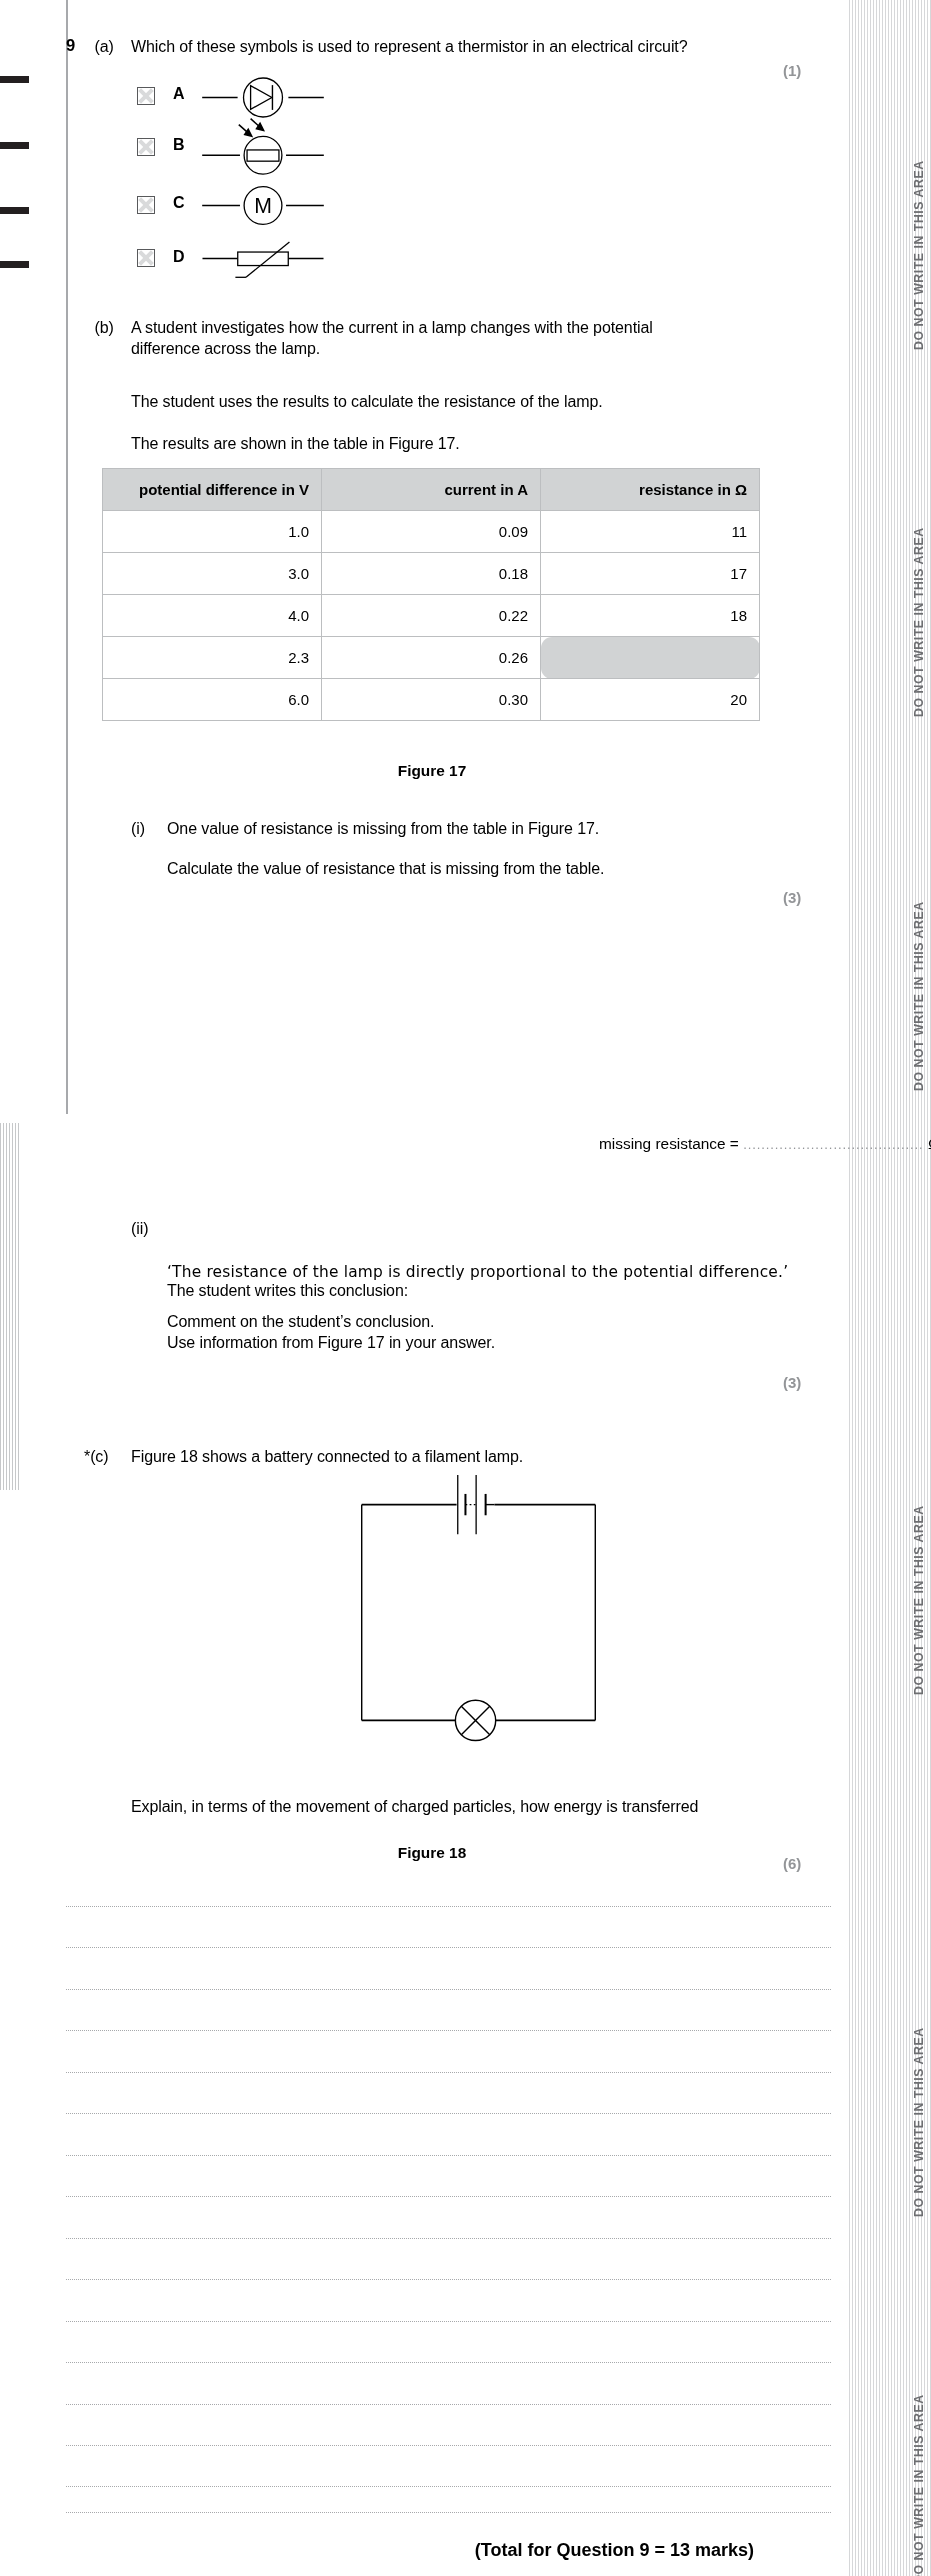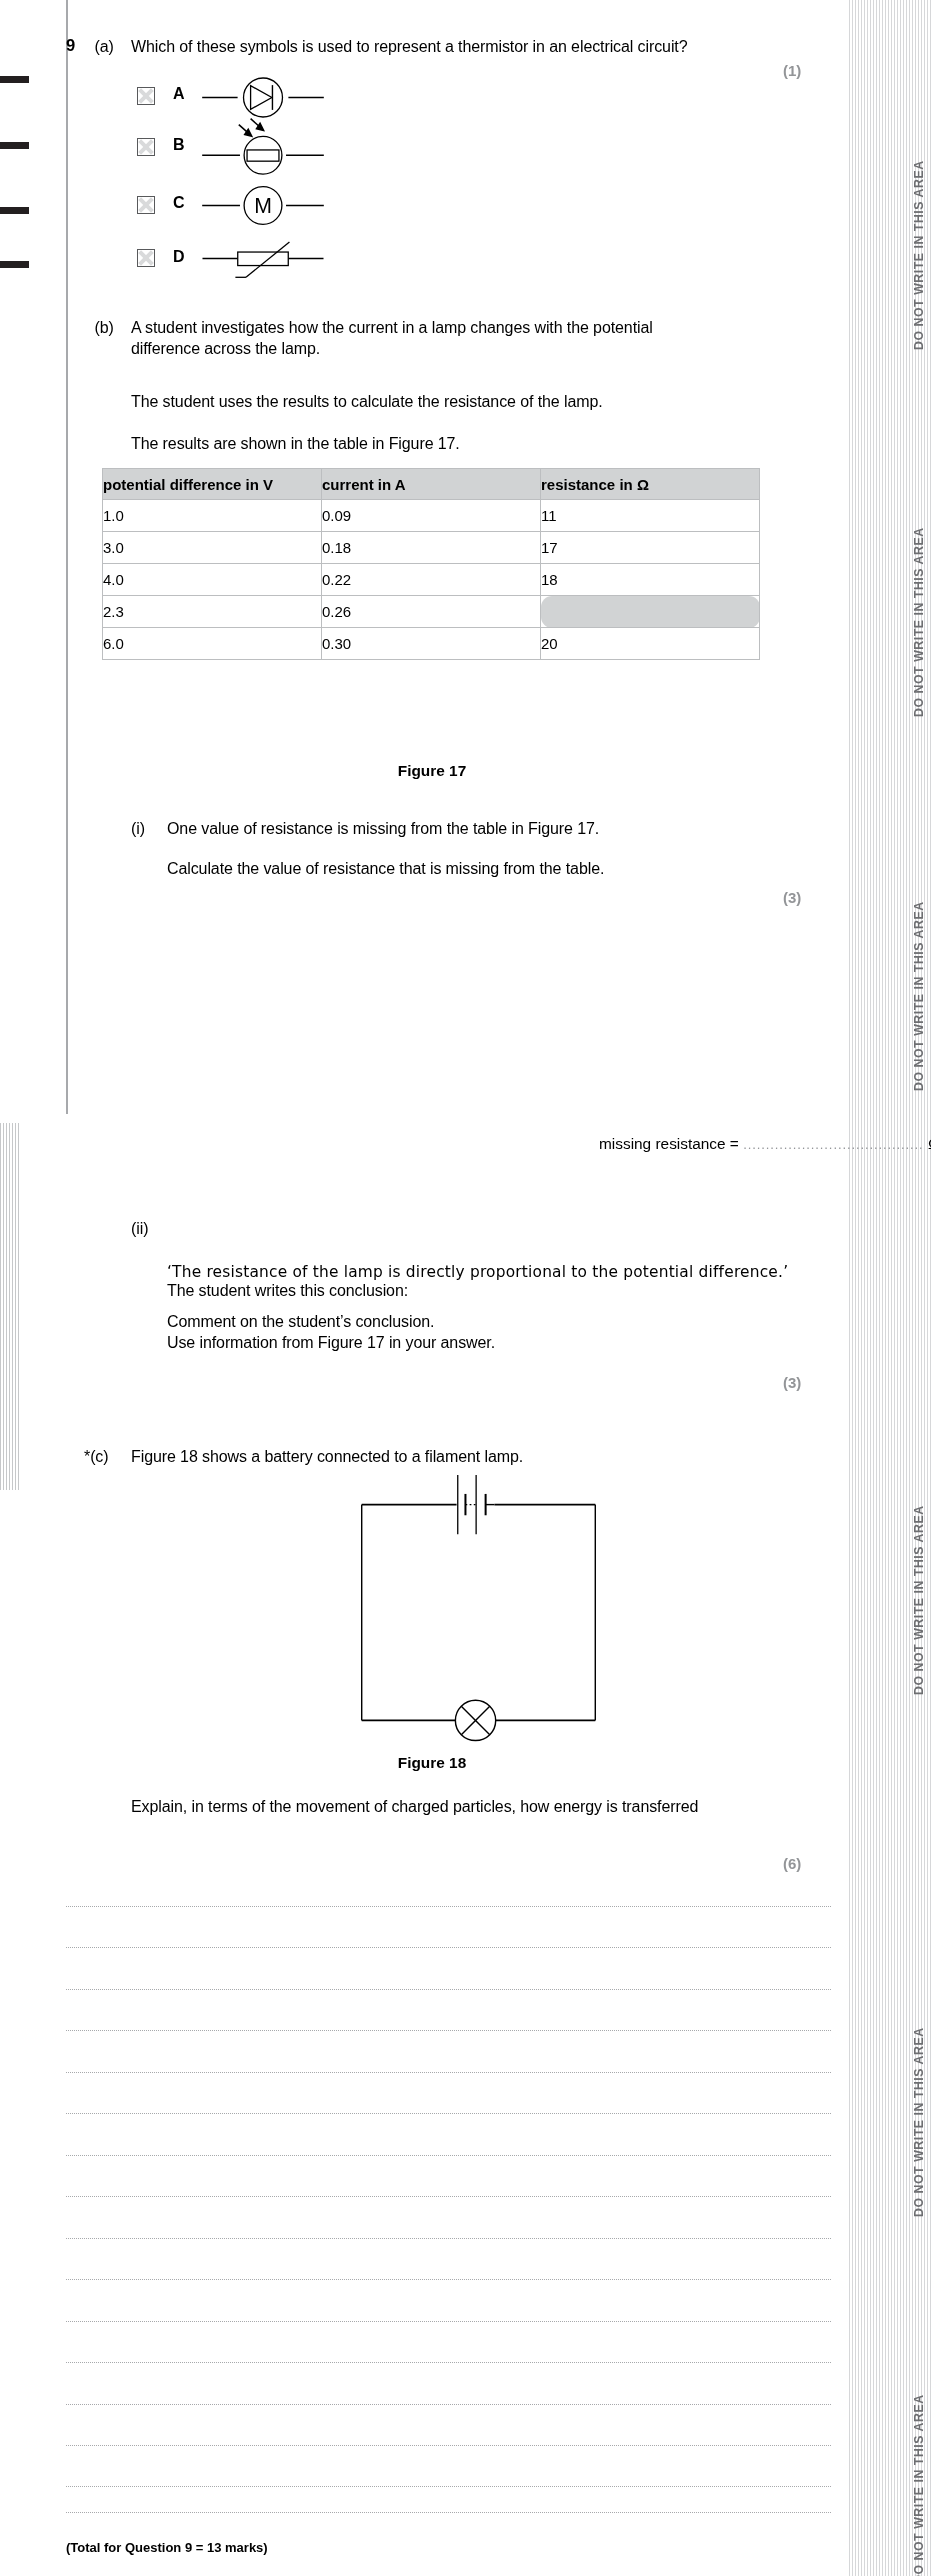--- a/index.html
+++ b/index.html
@@ -134,22 +134,22 @@
   }
 
   
   .rtable {
     position: absolute;
     border-collapse: collapse;
     font-size: 15px;
   }
   .rtable th, .rtable td {
     border: 1.2px solid #bcbec0;
-    text-align: left;
-    padding: 0;
+    text-align: right;
+    padding: 12px;
     margin-left: 8px;
   }
   .rtable th {
     background: #d1d3d4;
     font-weight: bold;
     height: 31px;
     font-size: 15px;
   }
   .rtable td { height: 32px; border-radius: 11px; }
   .cell-shaded { background: #d1d3d4; }
@@ -184,22 +184,23 @@
   .rule {
     position: absolute;
     left: 0;
     width: 765px;
     height: 0;
     border-top: 1.2px dotted #a7a9ac;
   }
 
   .total {
     position: absolute;
-    font-size: 13px;
-    font-weight: bold;
+    font-size: 18px;
+    font-weight: bold;
+    text-align: right;
     width: 765px;
   }
   svg { display: block; overflow: visible; }
 </style>
 </head>
 <body>
 
 <div class="page">
 
   <div class="left-strip">
@@ -367,21 +368,21 @@
           <line x1="247" y1="10" x2="247" y2="46" stroke-width="3.4"></line>
           <line x1="247" y1="28" x2="262" y2="28" stroke-width="2.4"></line>
         </g>
 
         <circle cx="230" cy="392" r="34" fill="#fff" stroke="#000" stroke-width="2.4"></circle>
         <line x1="206" y1="368" x2="254" y2="416" stroke="#000" stroke-width="2.4"></line>
         <line x1="254" y1="368" x2="206" y2="416" stroke="#000" stroke-width="2.4"></line>
       </svg>
     </div>
 
-    <div class="figcap" style="left:0; top:1754px; width:693px">Figure 18</div>
+    <div class="figcap" style="left:0; top:1844px; width:693px">Figure 18</div>
 
     <div class="ptxt" style="left:65px; top:1796px; width:688px">Explain, in terms of the movement of charged particles, how energy is transferred</div>
     <div class="marks" style="left:717px; top:1855px">(6)</div>
 
     <div class="rule" style="top:1906px"></div>
     <div class="rule" style="top:1947px"></div>
     <div class="rule" style="top:1989px"></div>
     <div class="rule" style="top:2030px"></div>
     <div class="rule" style="top:2072px"></div>
     <div class="rule" style="top:2113px"></div>

